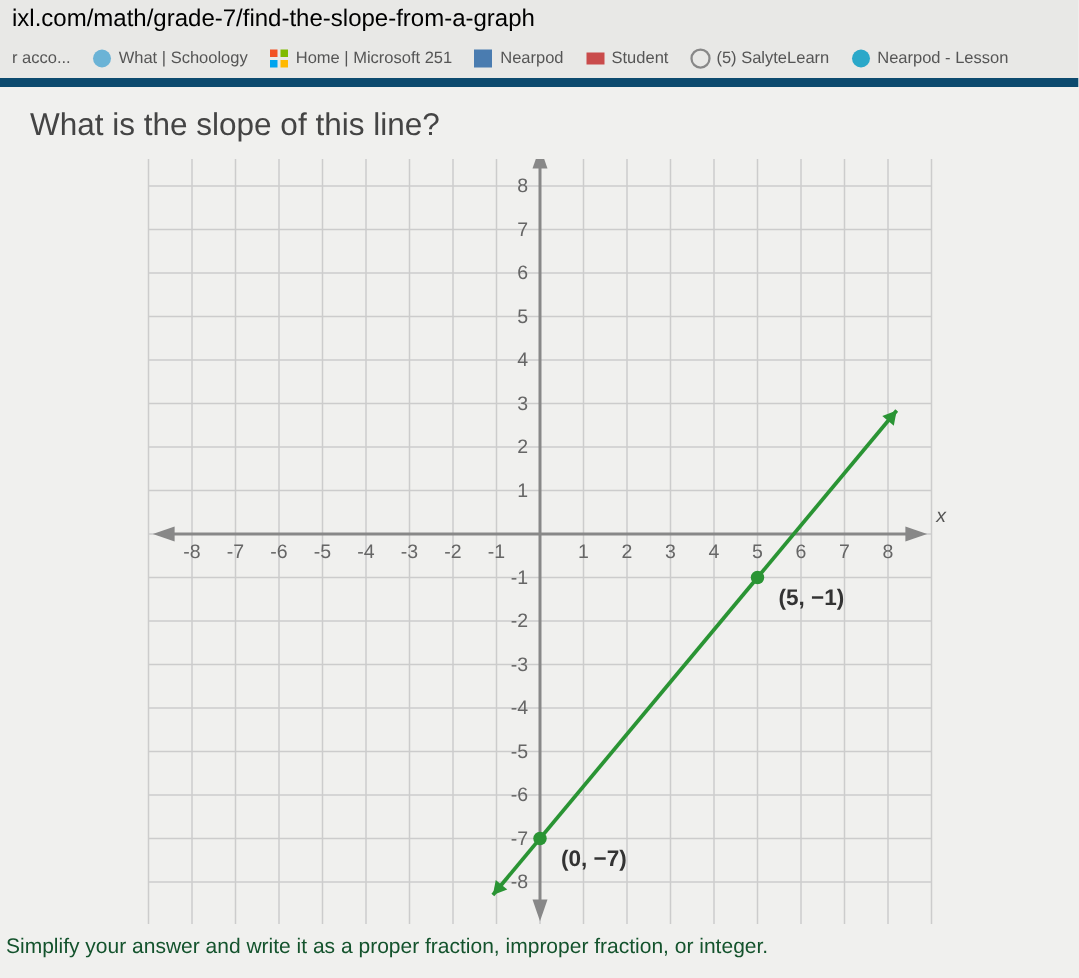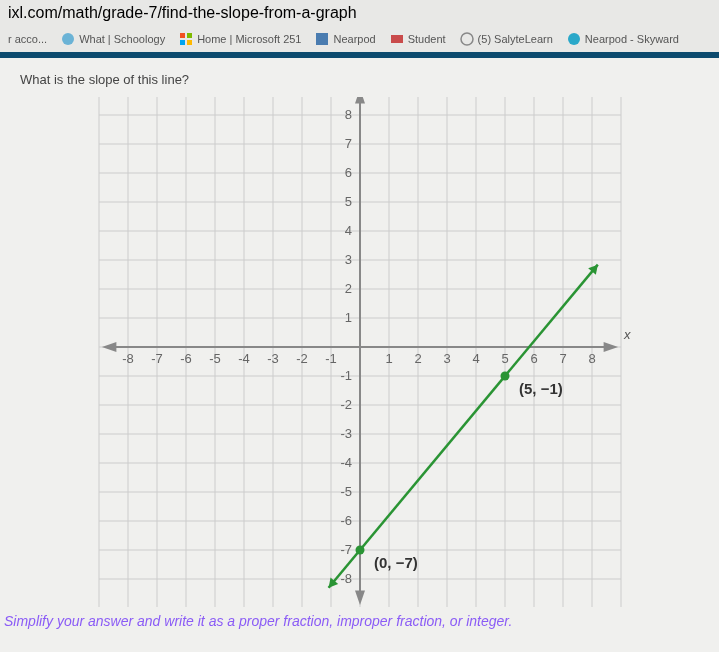--- a/index.html
+++ b/index.html
@@ -28,28 +28,27 @@
     }
     .bookmark {
       display: inline-flex;
       align-items: center;
       gap: 4px;
       cursor: pointer;
     }
     .bm-icon { width: 14px; height: 14px; display: inline-block; }
     .question {
       padding: 14px 20px 10px;
-      font-size: 13px;
+      font-size: 21px;
       color: #444;
     }
     .instruction {
       padding: 6px 4px 10px;
       font-size: 14px;
-      font-style: italic;
-      color: #8b5cf6;
+      color: #14532d;
     }
     .chart-wrap {
       padding: 0 30px;
     }
     .grid-svg {
       display: block;
       margin: 0 auto;
     }
     .axis-label {
       font: italic 13px Arial;
@@ -121,21 +120,21 @@
         </svg>
     </span>
     <span>(5) SalyteLearn</span>
   </span>
   <span class="bookmark">
     <span class="bm-icon">
       <svg viewBox="0 0 14 14">
           <circle cx="7" cy="7" r="6" fill="#2aa8c9"></circle>
         </svg>
     </span>
-    <span>Nearpod - Skyward</span>
+    <span>Nearpod - Lesson</span>
   </span>
 </div>
 
 <div class="question">What is the slope of this line?</div>
 
 <div class="chart-wrap">
   <svg class="grid-svg" id="grid-svg" width="560" height="510">
       <line x1="19" y1="511" x2="19" y2="-11" class="grid-line"></line>
       <line x1="48" y1="511" x2="48" y2="-11" class="grid-line"></line>
       <line x1="77" y1="511" x2="77" y2="-11" class="grid-line"></line>

